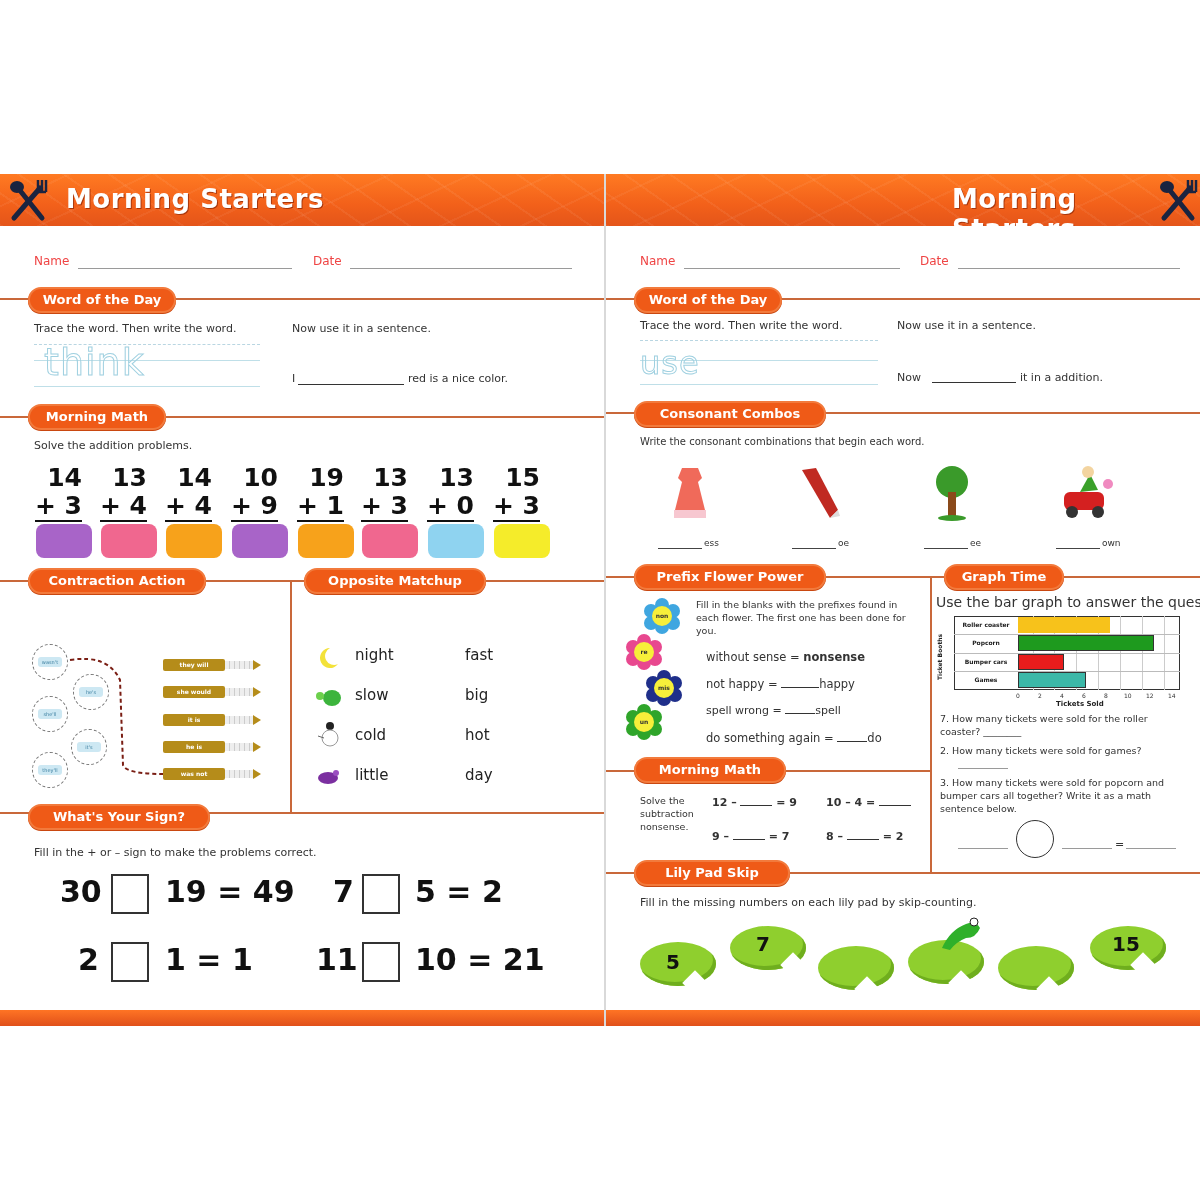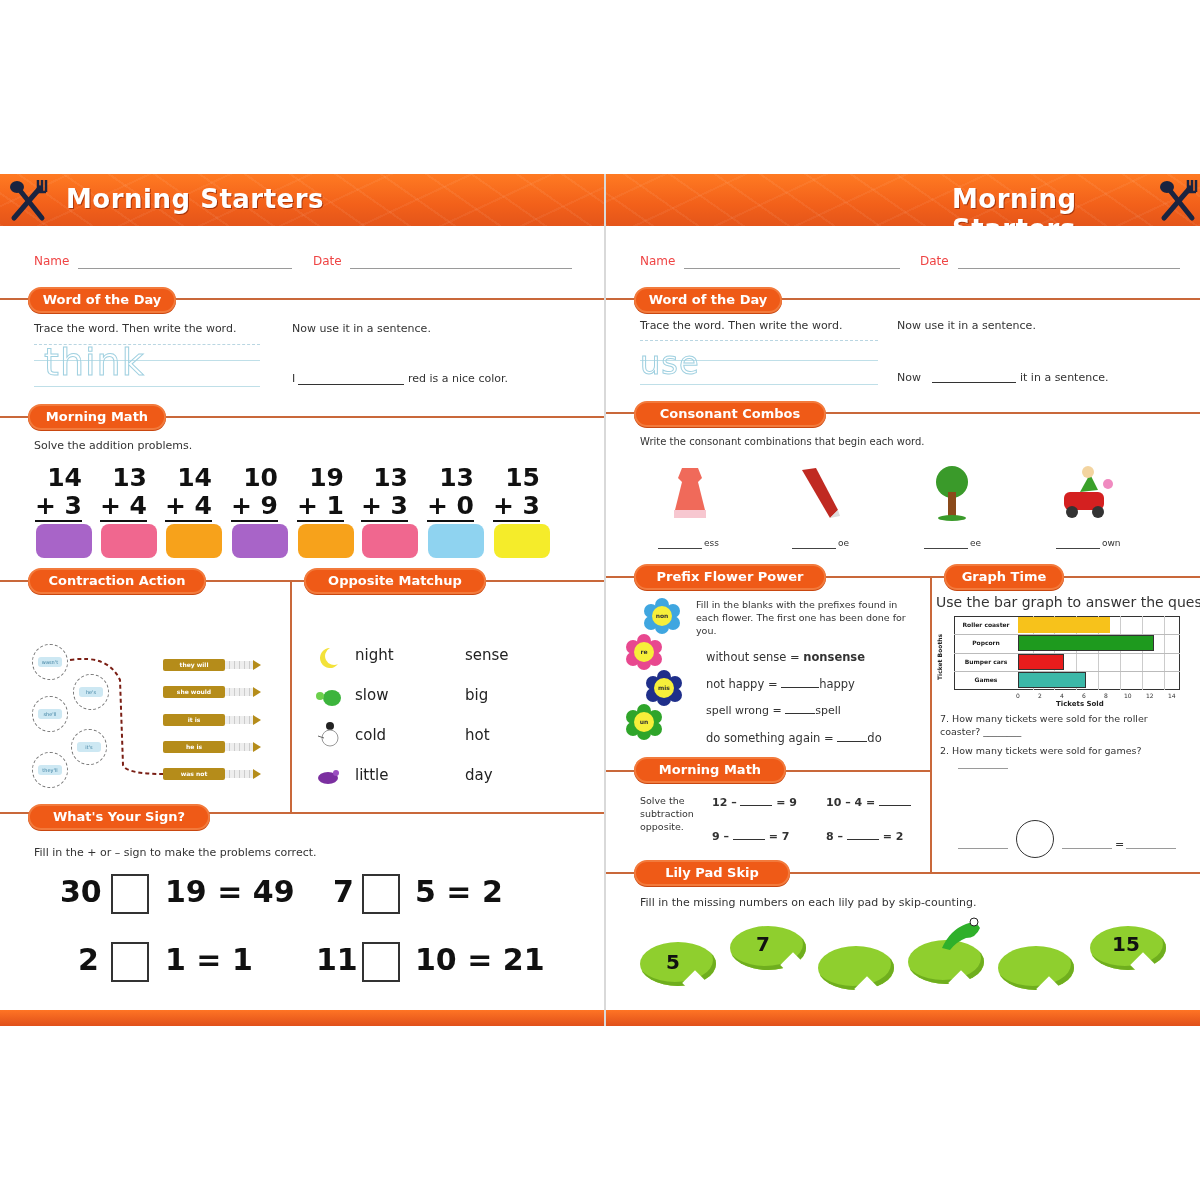--- a/index.html
+++ b/index.html
@@ -191,21 +191,21 @@
       </svg>
     <svg class="abs" style="left:316px; top:594px" width="26" height="18">
         <ellipse cx="12" cy="10" rx="10" ry="6" fill="#7b2fa0"></ellipse>
         <circle cx="20" cy="5" r="3" fill="#9b4fc0"></circle>
       </svg>
 
     <div class="opp-word" style="left:355px; top:472px">night</div>
     <div class="opp-word" style="left:355px; top:512px">slow</div>
     <div class="opp-word" style="left:355px; top:552px">cold</div>
     <div class="opp-word" style="left:355px; top:592px">little</div>
-    <div class="opp-word" style="left:465px; top:472px">sense</div>
+    <div class="opp-word" style="left:465px; top:472px">fast</div>
     <div class="opp-word" style="left:465px; top:512px">big</div>
     <div class="opp-word" style="left:465px; top:552px">hot</div>
     <div class="opp-word" style="left:465px; top:592px">day</div>
 
     <div class="hdr-line" style="left:0; top:638px; width:604px"></div>
     <div class="pill" style="left:28px; top:630px; width:182px">What's Your Sign?</div>
     <div class="txt" style="left:34px; top:672px">Fill in the + or – sign to make the problems correct.</div>
 
     <div class="eq" style="left:60px; top:700px">30</div>
     <div class="signbox" style="left:111px; top:700px"></div>
@@ -245,21 +245,21 @@
     <div class="hdr-line" style="left:0; top:124px; width:596px"></div>
     <div class="pill" style="left:28px; top:113px; width:148px">Word of the Day</div>
     <div class="txt" style="left:34px; top:145px">Trace the word. Then write the word.</div>
     <div class="txt" style="left:291px; top:145px">Now use it in a sentence.</div>
     <div class="dashline" style="left:34px; top:166px; width:238px"></div>
     <div class="solidline" style="left:34px; top:186px; width:238px"></div>
     <div class="trace" style="left:34px; top:170px; font-size:32px">use</div>
     <div class="solidline" style="left:34px; top:210px; width:238px"></div>
     <div class="txt" style="left:291px; top:197px">Now</div>
     <div class="uline" style="left:326px; top:208px; width:84px; background:#333"></div>
-    <div class="txt" style="left:414px; top:197px">it in a sentence.</div>
+    <div class="txt" style="left:414px; top:197px">it in a addition.</div>
 
     <div class="hdr-line" style="left:0; top:238px; width:596px"></div>
     <div class="pill" style="left:28px; top:227px; width:192px">Consonant Combos</div>
     <div class="txt" style="left:34px; top:262px; font-size:10px">Write the consonant combinations that begin each word.</div>
 
     <svg class="abs" style="left:64px; top:292px" width="40" height="56">
         <path d="M12 2 L28 2 L32 12 L28 16 L36 48 L4 48 L12 16 L8 12 Z" fill="#f06a5a"></path>
         <rect x="4" y="44" width="32" height="8" fill="#f7c7d0"></rect>
       </svg>
     <svg class="abs" style="left:192px; top:292px" width="44" height="56">
@@ -367,29 +367,30 @@
       <div class="tick" style="left:168px; top:84px">8</div>
       <div class="tick" style="left:188px; top:84px">10</div>
       <div class="tick" style="left:210px; top:84px">12</div>
       <div class="tick" style="left:232px; top:84px">14</div>
       <div class="abs" style="left:120px; top:92px; font-size:7px; font-weight:bold">Tickets Sold</div>
     </div>
 
     <div class="txt wrap" style="left:334px; top:538px; width:240px; font-size:9.5px">7.  How many tickets were sold for the roller coaster? ________</div>
     <div class="txt wrap" style="left:334px; top:570px; width:240px; font-size:9.5px">2.  How many tickets were sold for games?</div>
     <div class="uline" style="left:352px; top:594px; width:50px"></div>
+    <div class="txt wrap" style="left:334px; top:602px; width:240px; font-size:9.5px">3.  How many tickets were sold for popcorn and bumper cars all together? Write it as a math sentence below.</div>
     <div class="uline" style="left:352px; top:674px; width:50px"></div>
     <div class="abs" style="left:410px; top:646px; width:38px; height:38px; border:1.5px solid #333; border-radius:50%"></div>
     <div class="uline" style="left:456px; top:674px; width:50px"></div>
     <div class="txt" style="left:509px; top:664px; font-size:11px">=</div>
     <div class="uline" style="left:520px; top:674px; width:50px"></div>
 
     <div class="hdr-line" style="left:0; top:596px; width:324px"></div>
     <div class="pill" style="left:28px; top:583px; width:152px">Morning Math</div>
-    <div class="txt wrap" style="left:34px; top:620px; width:72px; font-size:9.5px">Solve the subtraction opposite.</div>
+    <div class="txt wrap" style="left:34px; top:620px; width:72px; font-size:9.5px">Solve the subtraction nonsense.</div>
 
     <div class="txt" style="left:106px; top:622px; font-weight:bold; font-size:11px"><span>12 –</span> <span style="display:inline-block;width:32px;border-bottom:1px solid #333"></span> <span>= 9</span></div>
     <div class="txt" style="left:220px; top:622px; font-weight:bold; font-size:11px"><span>10 – 4 =</span> <span style="display:inline-block;width:32px;border-bottom:1px solid #333"></span></div>
     <div class="txt" style="left:106px; top:656px; font-weight:bold; font-size:11px"><span>9 –</span> <span style="display:inline-block;width:32px;border-bottom:1px solid #333"></span> <span>= 7</span></div>
     <div class="txt" style="left:220px; top:656px; font-weight:bold; font-size:11px"><span>8 –</span> <span style="display:inline-block;width:32px;border-bottom:1px solid #333"></span> <span>= 2</span></div>
 
     <div class="hdr-line" style="left:0; top:698px; width:596px"></div>
     <div class="pill" style="left:28px; top:686px; width:156px">Lily Pad Skip</div>
     <div class="txt" style="left:34px; top:722px">Fill in the missing numbers on each lily pad by skip-counting.</div>
 

